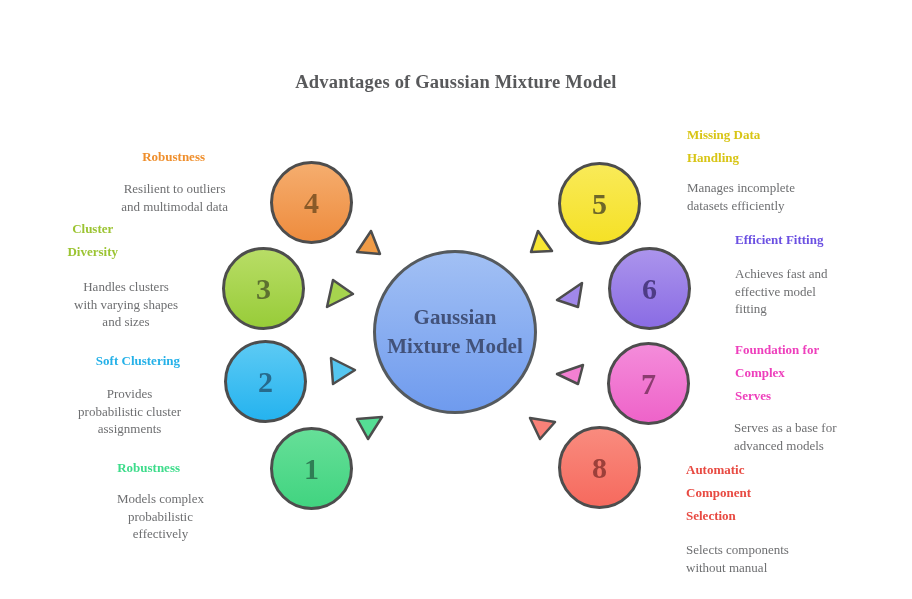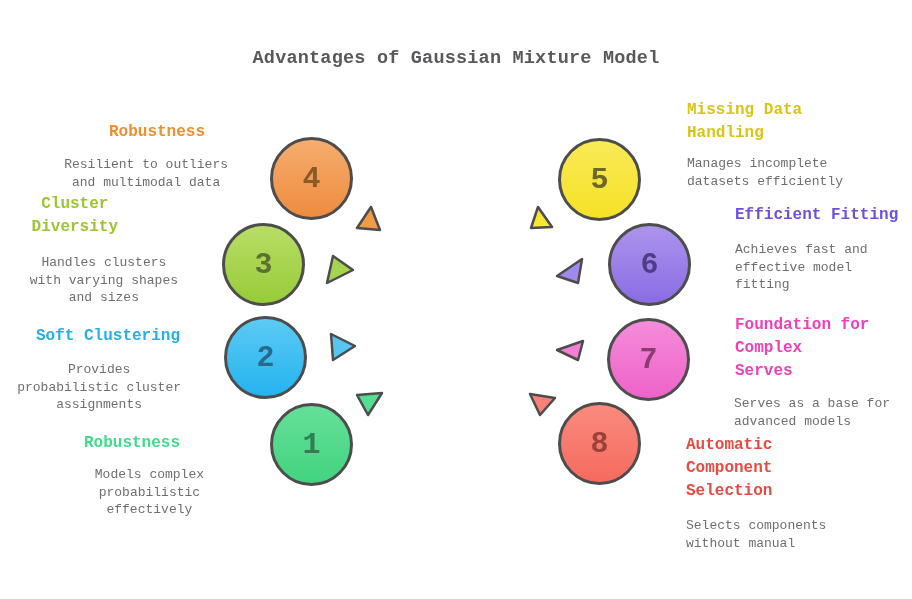--- a/index.html
+++ b/index.html
@@ -1,18 +1,19 @@
 <!DOCTYPE html>
 <html><head>
 <meta charset="utf-8">
 <style>
   html,body{margin:0;padding:0;background:#ffffff;}
   .canvas{
     position:relative;width:912px;height:548px;background:#ffffff;overflow:hidden;
-    font-family:Liberation Mono, monospace;
+    font-family:Liberation Serif, serif;
+    margin-top:24px;
   }
   .title{
     position:absolute;left:0;right:0;top:48px;margin:0;
     text-align:center;font-size:18.5px;font-weight:600;color:#58595b;letter-spacing:.2px;
   }
   
   .center-circle{
     position:absolute;left:373px;top:226px;width:164px;height:164px;border-radius:50%;
     box-sizing:border-box;border:3px solid #555a5e;
     background:linear-gradient(180deg,#a2c0f4 0%,#6f9bee 100%);
@@ -37,21 +38,21 @@
   .c7{left:607px;top:318px;} .c8{left:558px;top:402px;}
   
   .arrow{position:absolute;width:40px;height:40px;overflow:visible;}
   .arrow polygon{fill:var(--arrow);stroke:#4d4d4d;stroke-width:2.5;stroke-linejoin:round;}
   .a1{left:352px;top:388px;} .a2{left:323px;top:329px;}
   .a3{left:322px;top:251px;} .a4{left:352px;top:202px;}
   .a5{left:526px;top:202px;} .a6{left:552px;top:254px;}
   .a7{left:552px;top:336px;} .a8{left:525px;top:389px;}
   
   .heading{
-    position:absolute;font-size:16px;font-weight:bold;line-height:23px;
+    position:absolute;font-size:13px;font-weight:bold;line-height:23px;
     color:var(--accent);white-space:pre-line;
   }
   .desc{
     position:absolute;font-size:13px;line-height:17.5px;color:#6e6f71;white-space:pre-line;
   }
   .ta-r{text-align:center;} .ta-l{text-align:left;}
   .h1p{right:732px;top:432px;} .d1p{right:708px;top:466px;}
   .h2p{right:732px;top:325px;} .d2p{right:731px;top:361px;}
   .h3p{right:794px;top:193px;} .d3p{right:734px;top:254px;}
   .h4p{right:707px;top:121px;} .d4p{right:684px;top:156px;}
@@ -60,20 +61,24 @@
   .h7p{left:735px;top:314px;}  .d7p{left:734px;top:395px;}
   .h8p{left:686px;top:434px;}  .d8p{left:686px;top:517px;}
 </style>
 </head>
 <body>
 
 <div class="canvas">
 
   <h1 class="title">Advantages of Gaussian Mixture Model</h1>
 
+  <div class="center-circle">
+    <span class="center-label">Gaussian
+Mixture Model</span>
+  </div>
 
   
   <div class="item" style="--accent: #3edc8b; --ctop: #66df98; --cbot: #41d480; --numc: #2f7e55; --arrow: #55dd94;">
     <div class="circle c1">
       <span class="num">1</span>
     </div>
     <svg class="arrow a1" viewBox="0 0 40 40">
       <polygon points="5,7 30,5 16,27"></polygon>
     </svg>
     <div class="heading h1p ta-r">Robustness</div>

